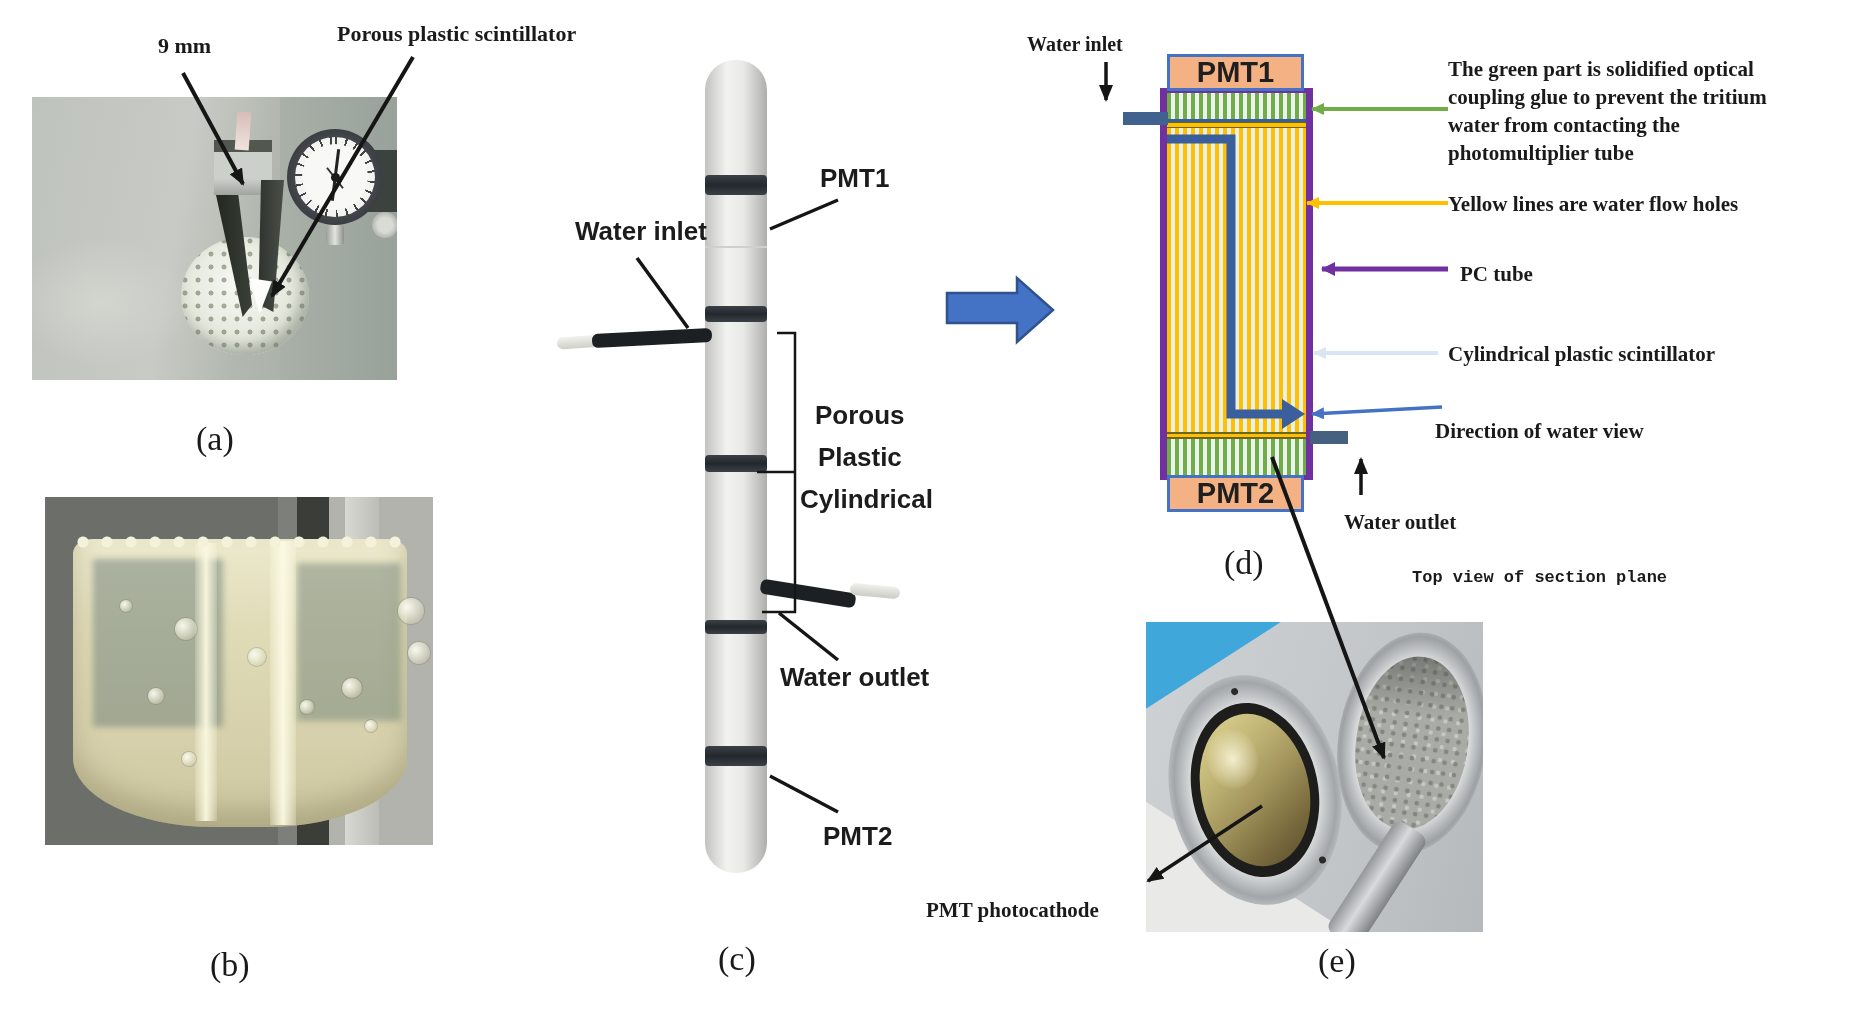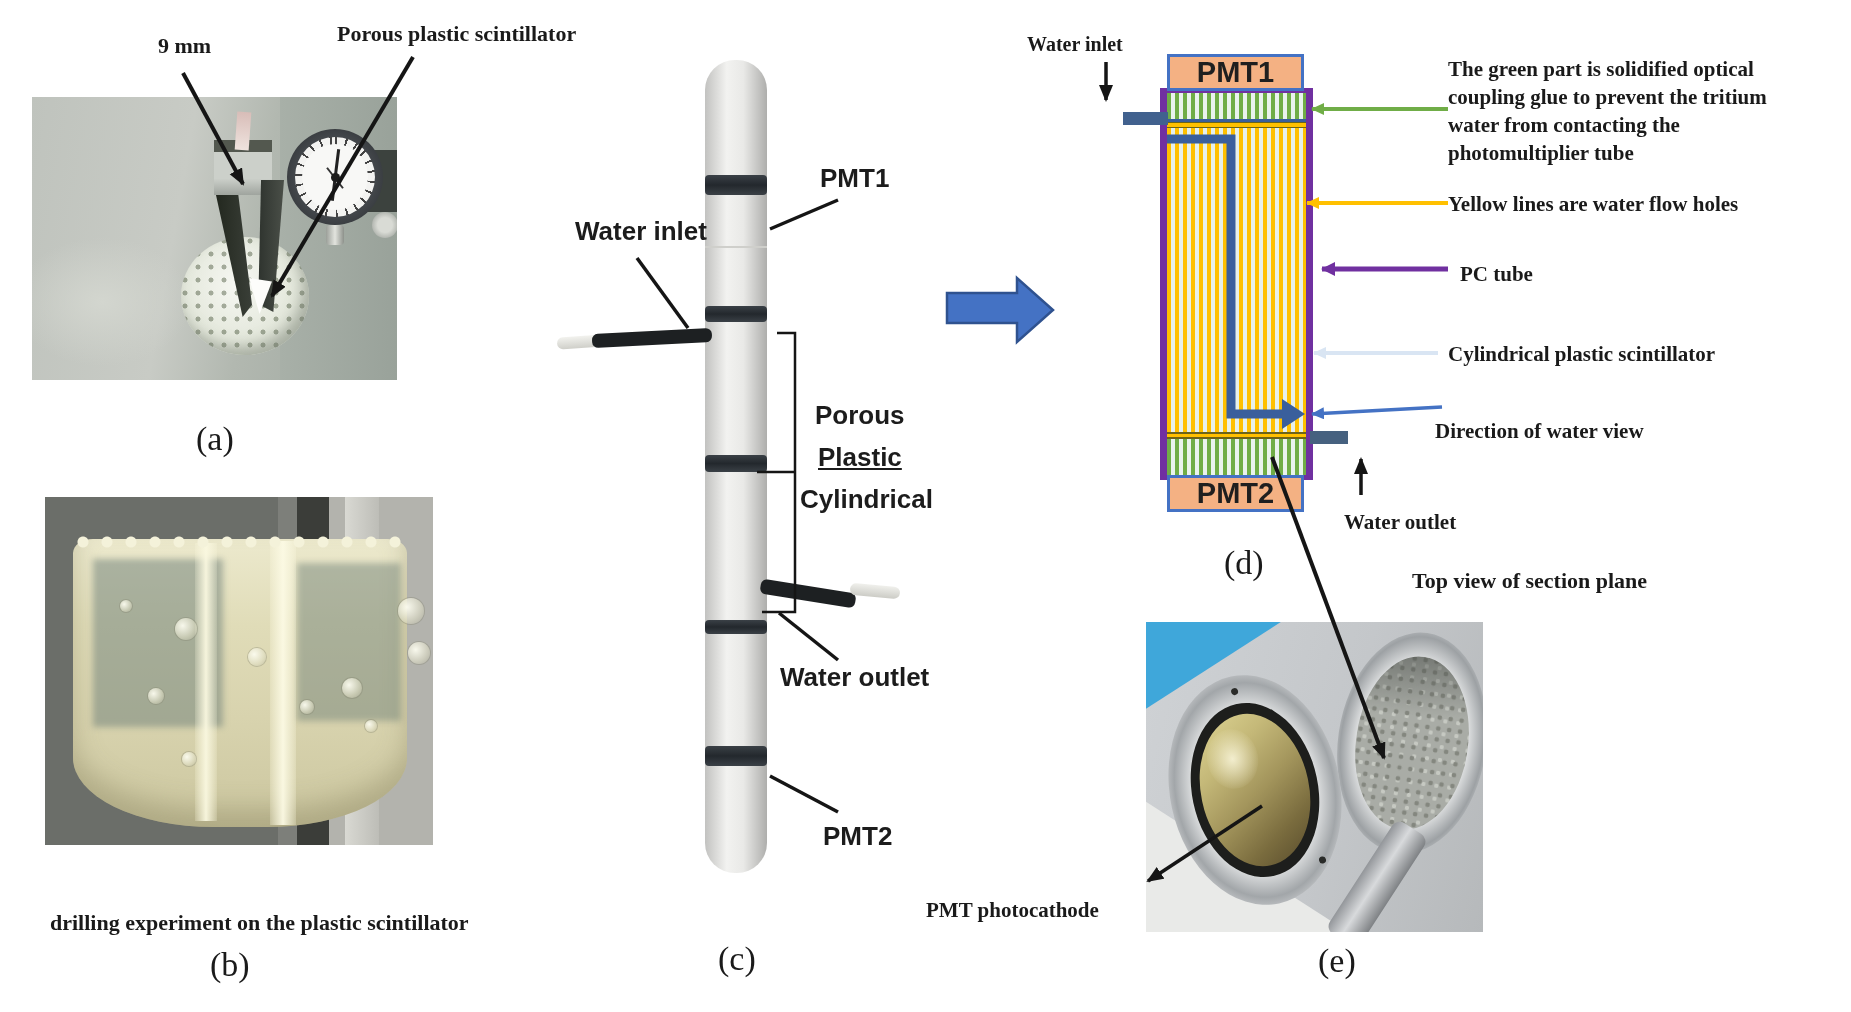--- a/index.html
+++ b/index.html
@@ -6,21 +6,21 @@
   #canvas{position:relative;width:1851px;height:1012px;background:#ffffff;overflow:hidden;
           font-family:"Liberation Serif",serif;color:#1a1a1a;}
   .abs{position:absolute;}
   .photo{position:absolute;overflow:hidden;z-index:1;}
   svg.overlay{position:absolute;left:0;top:0;z-index:4;pointer-events:none;}
   .txt{position:absolute;z-index:6;white-space:nowrap;}
   .sb{font-family:"Liberation Serif",serif;font-weight:bold;}
   .sb22{font-size:22px;line-height:26px;}
   .sb21{font-size:21px;line-height:28px;}
   .sb20{font-size:20px;}
-  .sb18{font-size:22px;}
+  .sb18{font-size:17px;font-family:Liberation Mono, monospace;}
   .cap{font-family:"Liberation Serif",serif;font-size:34px;font-weight:400;}
   .sans26{font-family:"Liberation Sans",sans-serif;font-weight:600;font-size:26px;color:#1c1c1c;}
   .pmtlabel{font-family:"Liberation Sans",sans-serif;font-weight:bold;font-size:29px;color:#1f1f1f;}
   
   .frame{position:absolute;left:1160px;top:88px;width:153px;height:392px;z-index:2;
          border:5px solid #7030A0;border-left-width:7px;border-right-width:7px;box-sizing:border-box;
          display:flex;flex-direction:column;}
   .band-green{height:26px;background:repeating-linear-gradient(90deg,#70AD47 0 4px,#EAF3EE 4px 8px);}
   .line-blue{height:3px;background:#3A5F9C;}
   .line-yellow{height:6px;background:#FFC000;border-top:1px solid #6c6418;border-bottom:1px solid #6c6418;box-sizing:border-box;}
@@ -199,27 +199,26 @@
 
     <line x1="1272" y1="457" x2="1384" y2="758" stroke-width="4" marker-end="url(#mk-black)" stroke="#151515"></line>
 
     <line x1="1262" y1="806" x2="1148" y2="881" stroke-width="3.5" marker-end="url(#mk-black)" stroke="#151515"></line>
   </svg>
 
   <div class="txt sb sb22" style="left:158px;top:33px;">9 mm</div>
   <div class="txt sb sb22" style="left:337px;top:21px;">Porous plastic scintillator</div>
   <div class="txt cap" style="left:196px;top:420px;">(a)</div>
 
-  <div class="txt sb sb22" style="left:50px;top:910px;">drilling experiment on the plastic scintillator</div>
   <div class="txt cap" style="left:210px;top:946px;">(b)</div>
 
   <div class="txt sans26" style="left:820px;top:163px;">PMT1</div>
   <div class="txt sans26" style="left:575px;top:216px;">Water inlet</div>
   <div class="txt sans26" style="left:815px;top:400px;">Porous</div>
-  <div class="txt sans26" style="left:818px;top:442px;text-decoration:underline;">Plastic</div>
+  <div class="txt sans26" style="left:818px;top:442px;">Plastic</div>
   <div class="txt sans26" style="left:800px;top:484px;">Cylindrical</div>
   <div class="txt sans26" style="left:780px;top:662px;">Water outlet</div>
   <div class="txt sans26" style="left:823px;top:821px;">PMT2</div>
   <div class="txt cap" style="left:718px;top:940px;">(c)</div>
 
   <div class="txt sb sb20" style="left:1027px;top:33px;">Water inlet</div>
   <div class="txt sb sb21" style="left:1448px;top:55px;">The green part is solidified optical</div>
   <div class="txt sb sb21" style="left:1448px;top:83px;">coupling glue to prevent the tritium</div>
   <div class="txt sb sb21" style="left:1448px;top:111px;">water from contacting the</div>
   <div class="txt sb sb21" style="left:1448px;top:139px;text-align:right;">photomultiplier tube</div>

